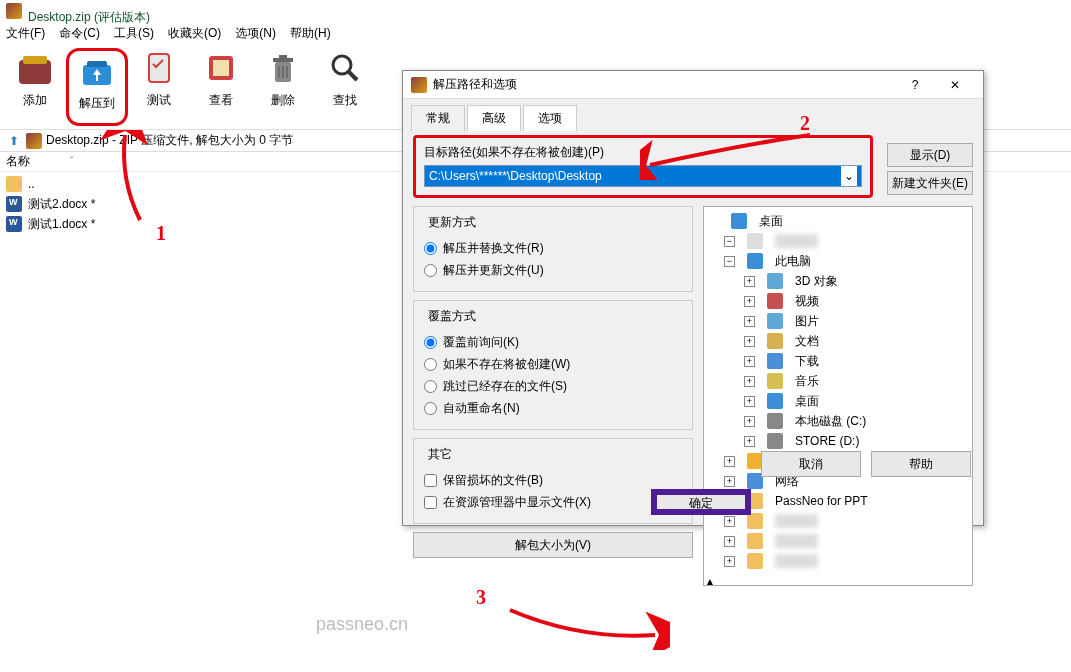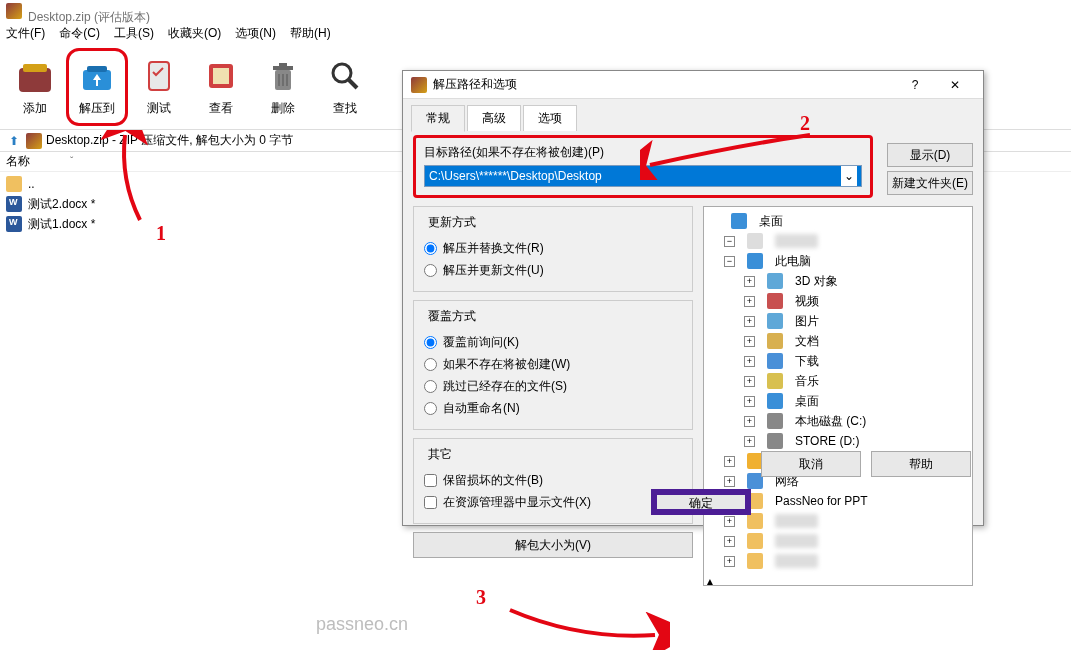--- a/index.html
+++ b/index.html
@@ -2,27 +2,27 @@
 <html><head>
 <meta charset="utf-8">
 <style>
 * { margin: 0; padding: 0; box-sizing: border-box; font-family: "Microsoft YaHei", sans-serif; font-size: 12px; }
 body { background: #fff; width: 1071px; height: 672px; position: relative; overflow: hidden; }
 
 
 .main-window { position: absolute; top: 0; left: 0; width: 100%; height: 100%; background: #fff; }
 .title-bar { height: 22px; background: #fff; display: flex; align-items: center; padding: 0 6px; }
 .title-bar .app-icon { width: 16px; height: 16px; margin-right: 6px; background: linear-gradient(135deg,#8e3a3a,#d4a017); border-radius: 2px; }
-.title-bar .title-text { color: #737373; margin-top: 13px; }
+.title-bar .title-text { color: #14532d; margin-top: 13px; }
 
 .menu-bar { height: 22px; display: flex; align-items: center; padding: 0 6px; gap: 14px; color: #000; }
 .menu-bar span { cursor: default; }
 
 .toolbar { height: 86px; display: flex; align-items: center; padding: 0 4px; border-bottom: 1px solid #ddd; position: relative; }
-.toolbar .tool-btn { width: 62px; height: 78px; display: flex; flex-direction: column; align-items: center; justify-content: center; gap: 4px; cursor: default; }
+.toolbar .tool-btn { width: 62px; height: 78px; display: flex; flex-direction: column; align-items: center; justify-content: flex-start; gap: 4px; cursor: default; }
 .toolbar .tool-btn .icon { width: 40px; height: 40px; display: flex; align-items: center; justify-content: center; }
 .toolbar .tool-btn .label { font-size: 12px; }
 
 .highlight-red { border: 3px solid #e30613; border-radius: 13px; }
 
 .path-bar { height: 22px; display: flex; align-items: center; padding: 0 6px; gap: 4px; border-bottom: 1px solid #ddd; }
 .path-bar .up-icon { width: 16px; height: 16px; display: flex; align-items: center; justify-content: center; color: #2a7fc4; }
 .path-bar .doc-icon { width: 16px; height: 16px; background: linear-gradient(135deg,#8e3a3a,#d4a017); border-radius: 2px; }
 .path-bar .path-text { color: #000; }
 

